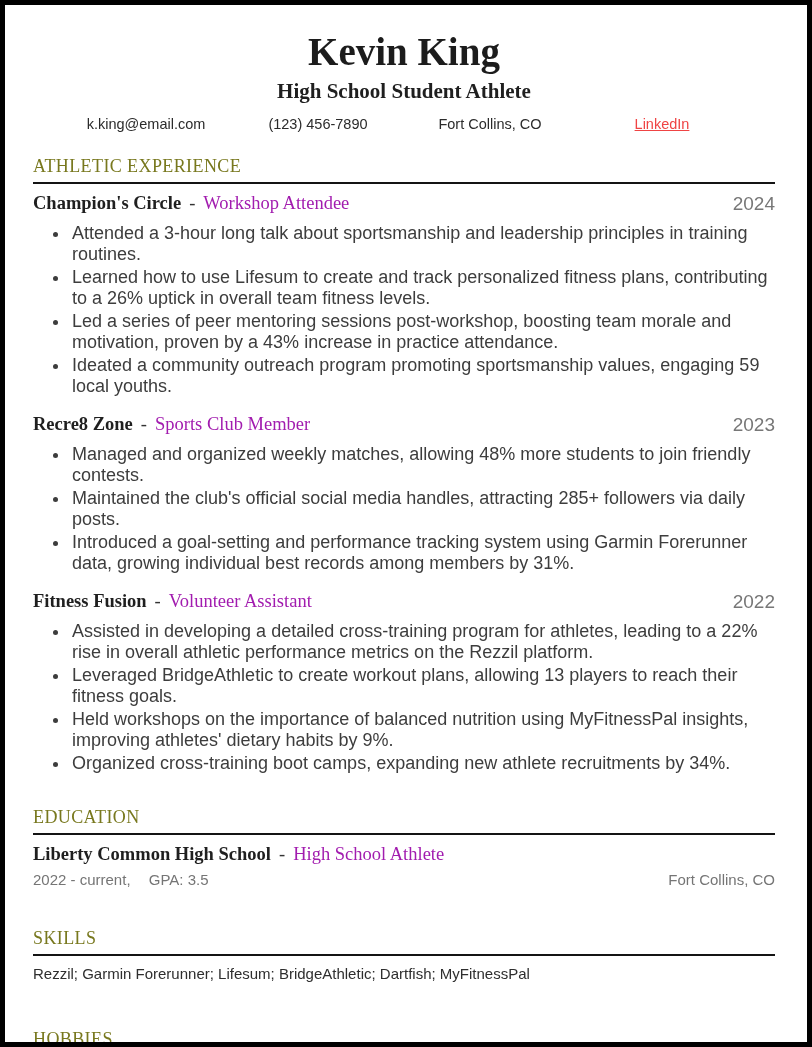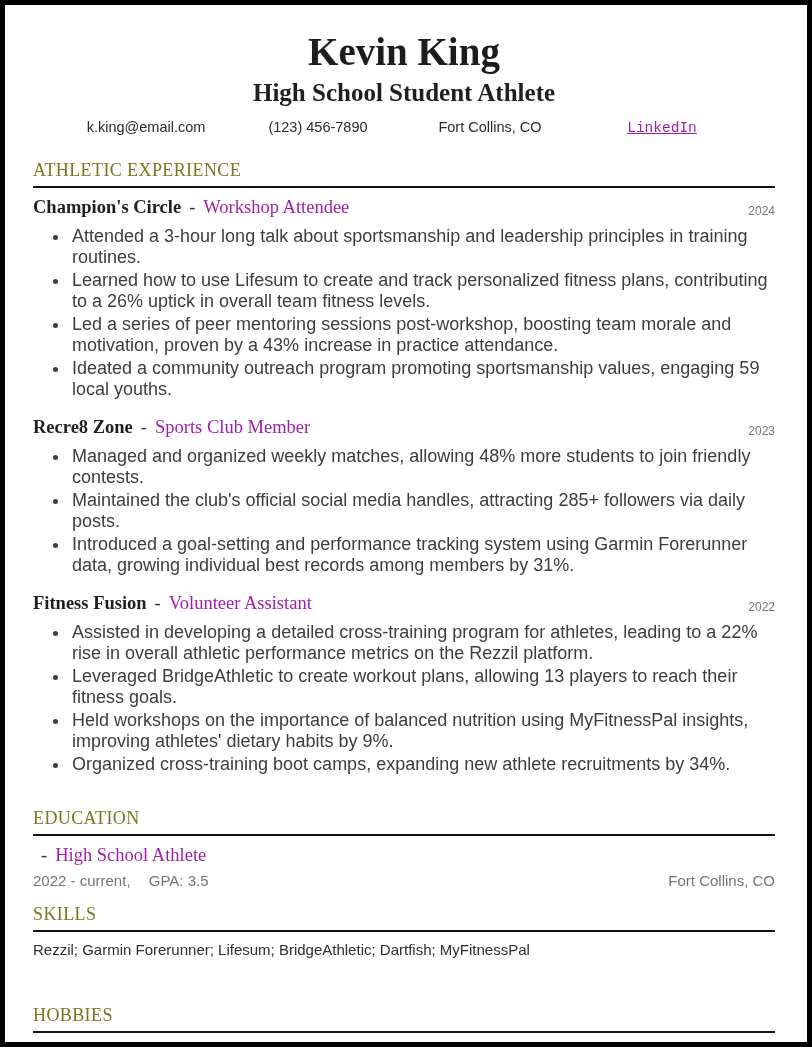--- a/index.html
+++ b/index.html
@@ -21,32 +21,32 @@
     font-family: "Liberation Serif", serif;
     font-weight: 700;
     font-size: 39px;
     line-height: 1.1;
     color: #1c1c1c;
     margin: 0;
   }
   .headline {
     font-family: "Liberation Serif", serif;
     font-weight: 700;
-    font-size: 25px;
+    font-size: 21px;
     color: #1f1f1f;
     margin: 5px 0 0 0;
   }
   .contact-row {
     display: flex;
     margin: 12px 27px 0 27px;
     font-size: 14.5px;
     color: #2b2b2b;
   }
   .contact-row > div { flex: 1; text-align: center; }
-  .contact-link { color: #a21caf; text-decoration: underline; cursor: pointer; font-family: Liberation Mono, monospace; }
+  .contact-link { color: #ef4444; text-decoration: underline; cursor: pointer; }
 
   
   .section { margin-top: 24px; }
   .section-heading {
     font-family: "Liberation Serif", serif;
     font-weight: 400;
     font-size: 18px;
     letter-spacing: 0.4px;
     color: #78781e;
     margin: 0 0 5px 0;
@@ -55,31 +55,31 @@
     border: none;
     border-top: 2.5px solid #141414;
     margin: 0 0 9px 0;
   }
 
   
   .job { margin-bottom: 17px; }
   .job:last-child { margin-bottom: 0; }
   .job-header {
     display: flex;
-    align-items: flex-end;
+    align-items: flex-start;
     font-family: "Liberation Serif", serif;
     font-size: 18.5px;
   }
   .org-name { font-weight: 700; color: #1f1f1f; }
   .sep { color: #333333; margin: 0 8px; }
   .role-name { color: #a21caf; }
   .job-year {
     margin-left: auto;
     font-family: "Liberation Sans", sans-serif;
-    font-size: 12px;
+    font-size: 19px;
     color: #777777;
   }
   ul.bullets {
     margin: 8px 0 0 0;
     padding-left: 37px;
     font-size: 18px;
     line-height: 21px;
     color: #3d3d3d;
   }
   ul.bullets li { margin-bottom: 2px; padding-left: 2px; }
@@ -93,21 +93,21 @@
     margin-top: 6px;
     gap: 48px;
   }
   .edu-dates .gpa { margin-left: 14px; }
 
   
   .skills-line { font-size: 15px; color: #2e2e2e; margin-top: 2px; }
 
   
   .section-education { margin-top: 33px; }
-  .section-skills    { margin-top: 15px; }
+  .section-skills    { margin-top: 40px; }
   .section-hobbies   { margin-top: 47px; }
 </style>
 </head>
 <body>
 
 <div class="page">
 
   <header class="resume-header">
     <h1 class="name">Kevin King</h1>
     <h2 class="headline">High School Student Athlete</h2>
@@ -165,20 +165,21 @@
         <li>Held workshops on the importance of balanced nutrition using MyFitnessPal insights, improving athletes' dietary habits by 9%.</li>
         <li>Organized cross-training boot camps, expanding new athlete recruitments by 34%.</li>
       </ul>
     </div>
   </section>
 
   <section class="section section-education">
     <h3 class="section-heading">EDUCATION</h3>
     <hr class="section-rule">
     <div class="job-header">
+      <span class="org-name">Liberty Common High School</span>
       <span class="sep">-</span>
       <span class="role-name">High School Athlete</span>
     </div>
     <div class="edu-meta">
       <div class="edu-dates">
         <span>2022 - current,</span>
         <span class="gpa">GPA: 3.5</span>
       </div>
       <div>Fort Collins, CO</div>
     </div>

